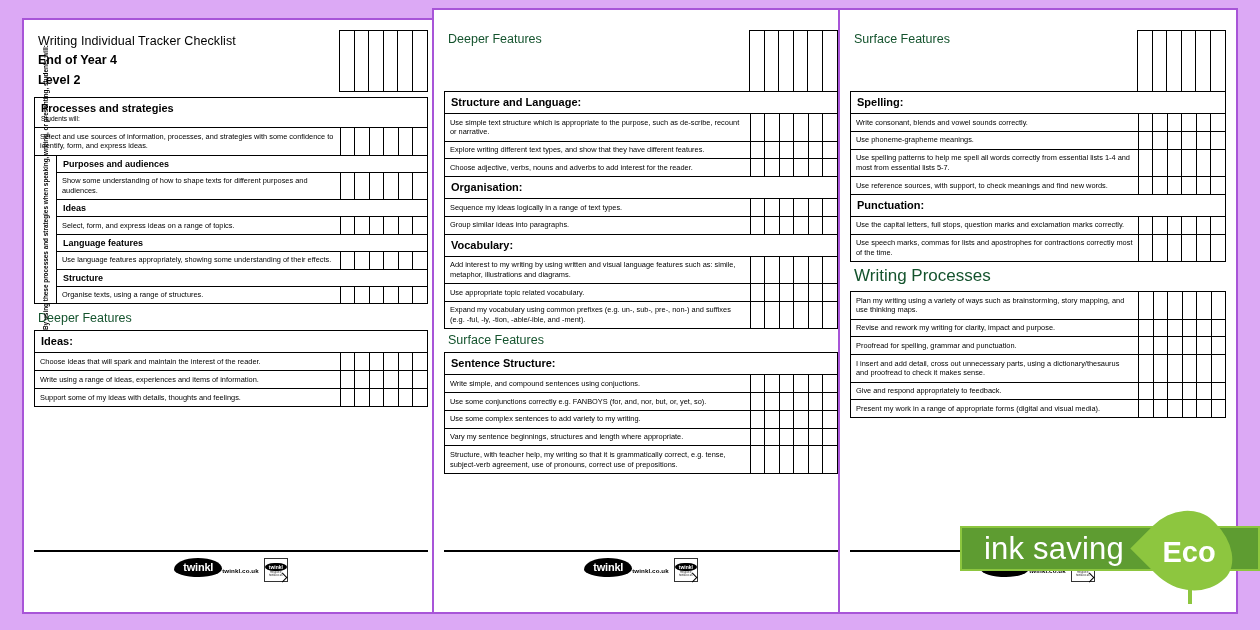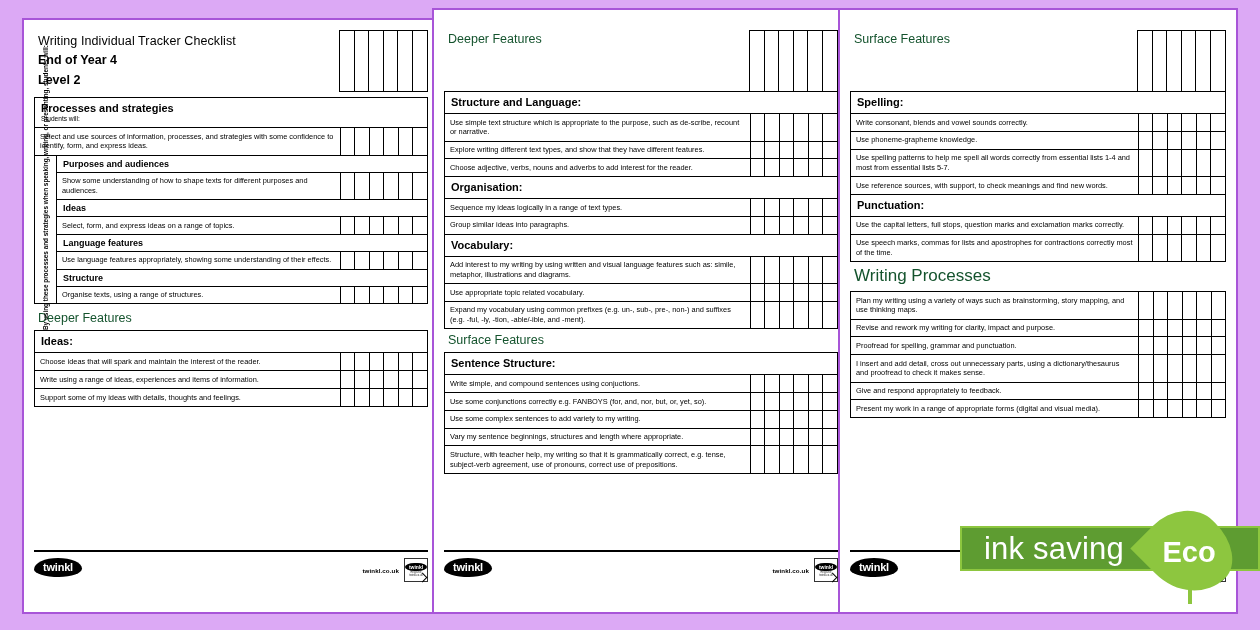--- a/index.html
+++ b/index.html
@@ -85,21 +85,21 @@
     background:#fff;
   }
   .topgrid div{ width:14.5px; height:100%; border-right:1px solid #000; }
   .topgrid div:last-child{ border-right:none; }
 
   
   .footer{
     position:absolute; left:10px; right:10px; bottom:10px;
     border-top:2px solid #000;
     height:52px;
-    display:flex; align-items:flex-start; justify-content:space-between;
+    display:flex; align-items:flex-start; justify-content:center;
     padding-top:6px;
   }
   .twinkl-logo{
     font-size:11px; font-weight:bold; color:#fff;
     background:#000;
     border-radius:50% 50% 48% 52% / 60% 55% 45% 40%;
     padding:3px 9px 4px 9px;
     letter-spacing:-.2px;
     display:inline-block;
   }
@@ -541,21 +541,21 @@
         <tr>
           <td class="stmt">Write consonant, blends and vowel sounds correctly.</td>
           <td class="box"></td>
             <td class="box"></td>
           <td class="box"></td>
             <td class="box"></td>
           <td class="box"></td>
             <td class="box"></td>
         </tr>
         <tr>
-          <td class="stmt">Use phoneme-grapheme knowledge.</td>
+          <td class="stmt">Use phoneme-grapheme meanings.</td>
           <td class="box"></td>
             <td class="box"></td>
           <td class="box"></td>
             <td class="box"></td>
           <td class="box"></td>
             <td class="box"></td>
         </tr>
         <tr>
           <td class="stmt">Use spelling patterns to help me spell all words correctly from essential lists 1-4 and most from essential lists 5-7.</td>
           <td class="box"></td>

